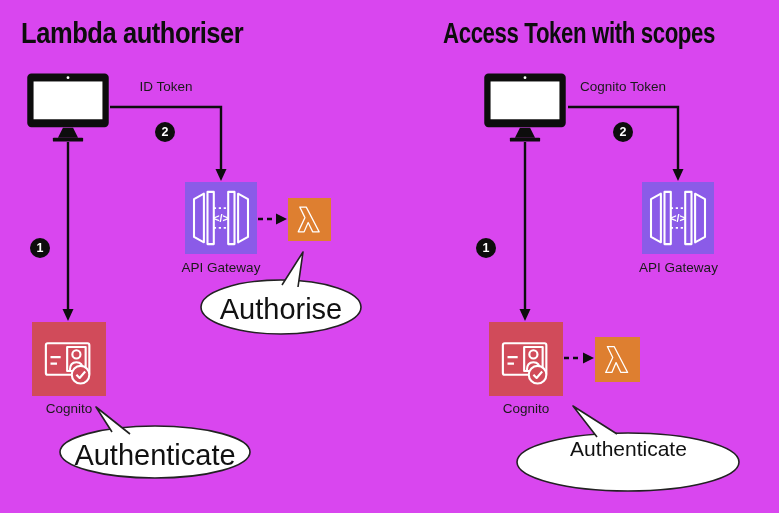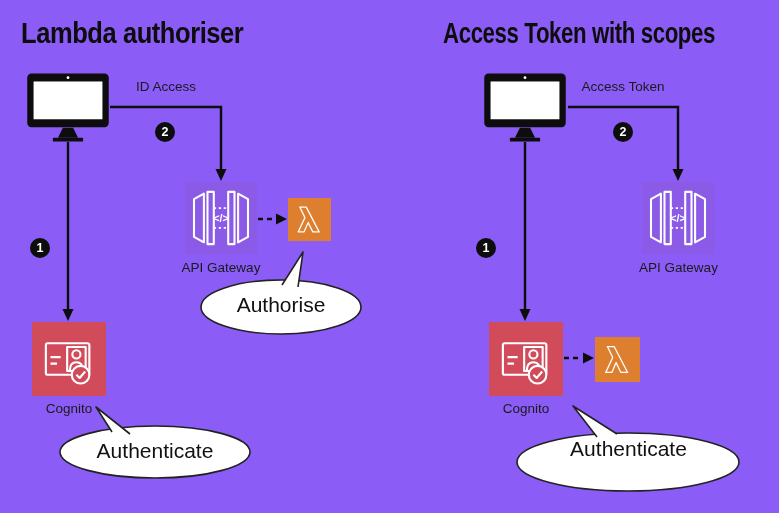--- a/index.html
+++ b/index.html
@@ -3,21 +3,21 @@
 <meta charset="utf-8">
 <style>
   :root{
     --c-apigw:#8B5BE8;
     --c-lambda:#DE7F30;
     --c-cognito:#D14B5A;
     --ink:#0d0d0d;
   }
   html,body{margin:0;padding:0;background:#fff;}
   #canvas{
-    position:relative;width:779px;height:513px;background:#8b5cf6;overflow:hidden;
+    position:relative;width:779px;height:513px;background:#d946ef;overflow:hidden;
     font-family:"Liberation Sans",sans-serif;color:#161616;
   }
   .title{
     position:absolute;font-size:30px;font-weight:700;letter-spacing:-0.5px;color:var(--ink);
     transform-origin:left top;white-space:nowrap;
   }
   .title-left{transform:scaleX(0.85);}
   .title-right{transform:scaleX(0.74);}
   .lbl{position:absolute;font-size:13.5px;color:#1a1a1a;text-align:center;white-space:nowrap;}
   .badge{
@@ -34,21 +34,21 @@
   .glyph-text{fill:#fff;font-family:"Liberation Sans",sans-serif;font-weight:700;font-size:12px;}
   .fill-cognito{fill:var(--c-cognito);}
   #wires{position:absolute;left:0;top:0;width:779px;height:513px;}
   .connector{stroke:var(--ink);stroke-width:2.4;fill:none;}
   .dashed{stroke-dasharray:5 4;}
   .arrowhead{fill:var(--ink);stroke:none;}
   .bubble{fill:#fff;stroke:#222;stroke-width:1.6;}
   .tail-fill{fill:#fff;stroke:none;}
   .tail-edge{fill:none;stroke:#222;stroke-width:1.6;stroke-linejoin:round;}
   .bubble-text{position:absolute;text-align:center;color:#111;white-space:nowrap;}
-  .bubble-text-lg{font-size:21px;text-align:center;}
+  .bubble-text-lg{font-size:29px;text-align:center;}
   .bubble-text-md{font-size:21px;line-height:24px;}
   .monitor-ink{fill:var(--ink);}
 </style>
 </head>
 <body>
 
 <div id="canvas">
 
   <svg id="wires" viewBox="0 0 779 513">
 
@@ -99,21 +99,21 @@
   <div class="tile" style="left:26px;top:72px;width:84px;height:71px;">
     <svg viewBox="0 0 100 84">
       <rect class="monitor-ink" x="1.5" y="1.5" width="97" height="64" rx="5"></rect>
       <rect x="9" y="11" width="82" height="45" fill="#fff"></rect>
       <circle cx="50" cy="6.5" r="1.7" fill="#fff"></circle>
       <polygon class="monitor-ink" points="44,66 56,66 62,78 38,78"></polygon>
       <rect class="monitor-ink" x="32" y="78" width="36" height="4.5" rx="1"></rect>
     </svg>
   </div>
 
-  <div class="lbl" style="left:110px;top:79px;width:112px;">ID Access</div>
+  <div class="lbl" style="left:110px;top:79px;width:112px;">ID Token</div>
 
   <div class="badge" style="left:155px;top:122px;">2</div>
   <div class="badge" style="left:30px;top:238px;">1</div>
 
   <div class="tile tile-apigw" style="left:185px;top:182px;width:72px;height:72px;">
     <svg viewBox="0 0 80 80">
       <polygon class="glyph" points="10,19 21,13 21,67 10,61"></polygon>
       <polygon class="glyph" points="59,13 70,19 70,61 59,67"></polygon>
       <rect class="glyph" x="25" y="11" width="7" height="58"></rect>
       <rect class="glyph" x="48" y="11" width="7" height="58"></rect>
@@ -153,21 +153,21 @@
   <div class="tile" style="left:483px;top:72px;width:84px;height:71px;">
     <svg viewBox="0 0 100 84">
       <rect class="monitor-ink" x="1.5" y="1.5" width="97" height="64" rx="5"></rect>
       <rect x="9" y="11" width="82" height="45" fill="#fff"></rect>
       <circle cx="50" cy="6.5" r="1.7" fill="#fff"></circle>
       <polygon class="monitor-ink" points="44,66 56,66 62,78 38,78"></polygon>
       <rect class="monitor-ink" x="32" y="78" width="36" height="4.5" rx="1"></rect>
     </svg>
   </div>
 
-  <div class="lbl" style="left:567px;top:79px;width:112px;">Access Token</div>
+  <div class="lbl" style="left:567px;top:79px;width:112px;">Cognito Token</div>
 
   <div class="badge" style="left:613px;top:122px;">2</div>
   <div class="badge" style="left:476px;top:238px;">1</div>
 
   <div class="tile tile-apigw" style="left:642px;top:182px;width:72px;height:72px;">
     <svg viewBox="0 0 80 80">
       <polygon class="glyph" points="10,19 21,13 21,67 10,61"></polygon>
       <polygon class="glyph" points="59,13 70,19 70,61 59,67"></polygon>
       <rect class="glyph" x="25" y="11" width="7" height="58"></rect>
       <rect class="glyph" x="48" y="11" width="7" height="58"></rect>

